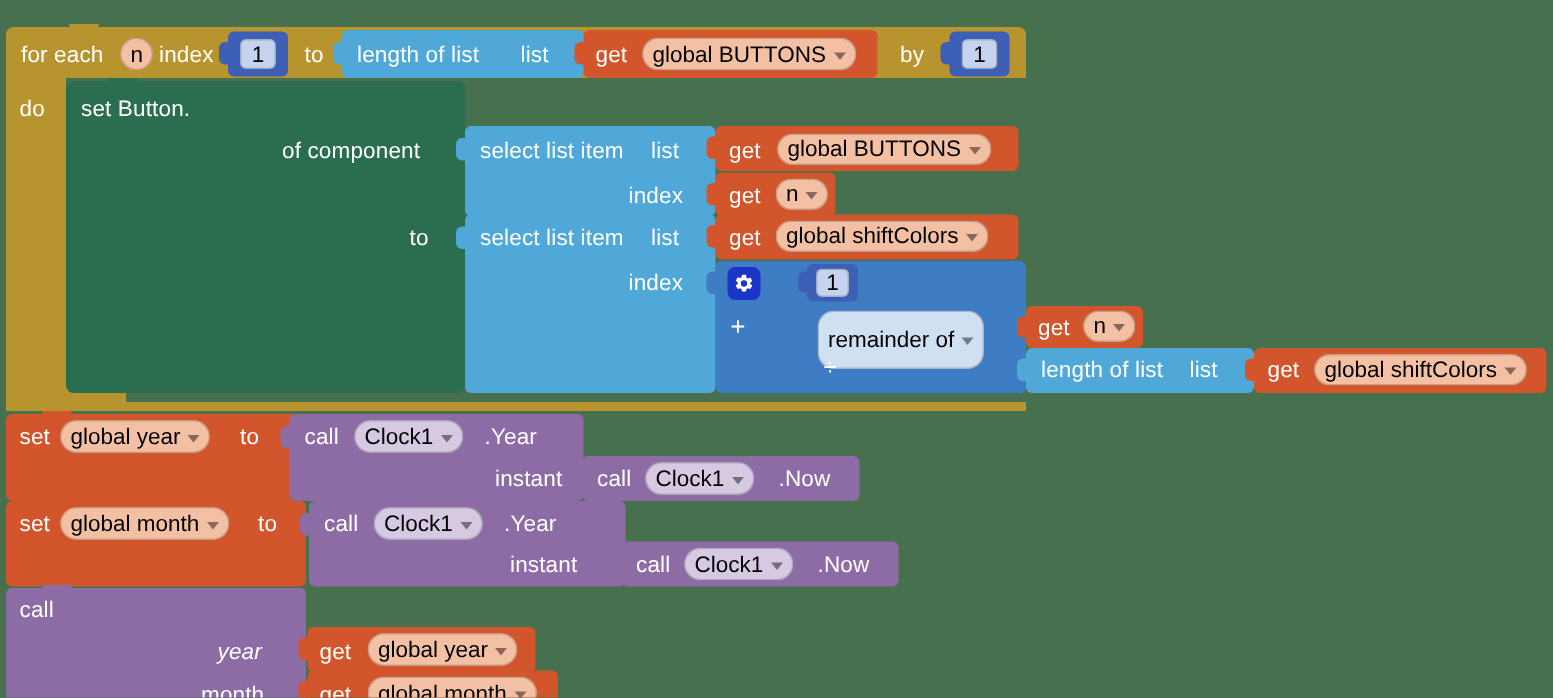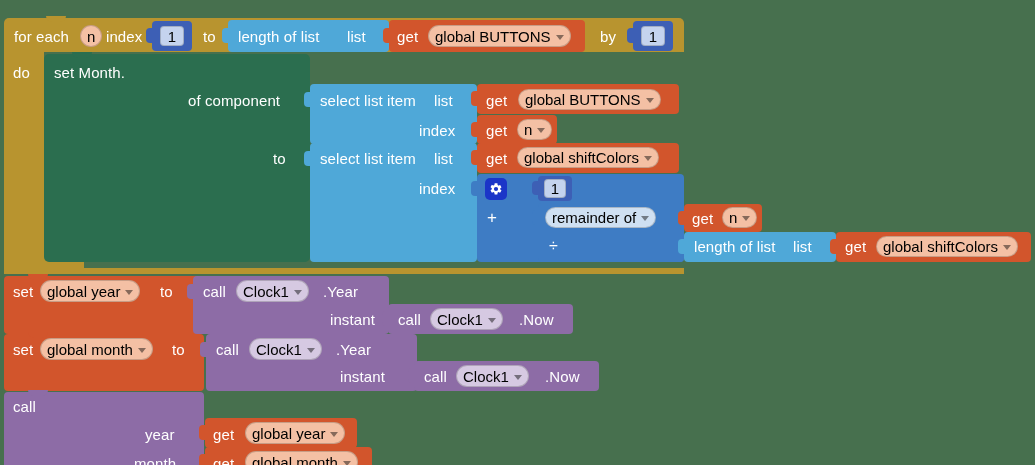--- a/index.html
+++ b/index.html
@@ -103,21 +103,21 @@
   <div class="blk c-num" style="left:627px;top:12px;width:8px;height:15px;border-radius:4px 0 0 4px;"></div>
   <div class="fld f-num sq" style="left:641px;top:10px;width:24px;height:20px;justify-content:center;">
     <span>1</span>
   </div>
 
   <span class="lbl" style="left:13px;top:49px;">do</span>
 
   <div class="blk c-comp" style="left:44px;top:38px;width:266px;height:208px;border-radius:5px 5px 5px 5px;"></div>
   <div class="blk c-comp" style="left:72px;top:36px;width:20px;height:6px;border-radius:0 0 6px 6px;"></div>
 
-  <span class="lbl" style="left:54px;top:49px;">set Month.</span>
+  <span class="lbl" style="left:54px;top:49px;">set Button.</span>
 
   <span class="lbl" style="left:188px;top:77px;">of component</span>
 
   <div class="blk c-list" style="left:310px;top:68px;width:167px;height:60px;border-radius:4px;"></div>
   <div class="blk c-list" style="left:304px;top:76px;width:8px;height:15px;border-radius:4px 0 0 4px;"></div>
   <span class="lbl" style="left:320px;top:77px;">select list item</span>
   <span class="lbl" style="left:434px;top:77px;">list</span>
   <span class="lbl" style="left:419px;top:107px;">index</span>
 
   <div class="blk c-var" style="left:477px;top:68px;width:202px;height:30px;border-radius:4px;"></div>
@@ -165,21 +165,21 @@
   <span class="lbl" style="left:487px;top:194px;font-size:17px;">+</span>
 
   <div class="blk c-num" style="left:538px;top:160px;width:34px;height:25px;border-radius:4px;"></div>
   <div class="blk c-num" style="left:532px;top:165px;width:8px;height:14px;border-radius:4px 0 0 4px;"></div>
   <div class="fld f-num sq" style="left:544px;top:163px;width:22px;height:19px;justify-content:center;">
     <span>1</span>
   </div>
 
   <div class="blk c-math" style="left:538px;top:187px;width:146px;height:59px;border-radius:4px;"></div>
   <div class="blk c-math" style="left:532px;top:194px;width:8px;height:15px;border-radius:4px 0 0 4px;"></div>
-  <div class="fld f-math" style="left:545px;top:191px;height:21px;">
+  <div class="fld f-math" style="left:545px;top:191px;height:39px;">
     <span>remainder of</span>
     <i class="tri"></i>
   </div>
   <span class="lbl" style="left:549px;top:222px;font-size:16px;">÷</span>
 
   <div class="blk c-var" style="left:684px;top:188px;width:78px;height:28px;border-radius:4px;"></div>
   <div class="blk c-var" style="left:678px;top:195px;width:8px;height:14px;border-radius:4px 0 0 4px;"></div>
   <span class="lbl" style="left:692px;top:195px;">get</span>
   <div class="fld f-var" style="left:722px;top:191px;height:21px;">
     <span>n</span>
@@ -253,21 +253,21 @@
     <span>Clock1</span>
     <i class="tri"></i>
   </div>
   <span class="lbl" style="left:545px;top:353px;">.Now</span>
 
   <div class="blk c-proc" style="left:4px;top:376px;width:200px;height:86px;border-radius:4px;"></div>
   <div class="blk c-proc" style="left:28px;top:374px;width:20px;height:6px;border-radius:0 0 6px 6px;"></div>
   <div class="blk c-proc" style="left:28px;top:460px;width:20px;height:5px;border-radius:0 0 6px 6px;"></div>
   <span class="lbl" style="left:13px;top:383px;">call</span>
 
-  <span class="lbl" style="left:145px;top:411px;">year</span>
+  <span class="lbl" style="left:145px;top:411px;font-style:italic;">year</span>
   <div class="blk c-var" style="left:205px;top:402px;width:152px;height:30px;border-radius:4px;"></div>
   <div class="blk c-var" style="left:199px;top:409px;width:8px;height:15px;border-radius:4px 0 0 4px;"></div>
   <span class="lbl" style="left:213px;top:411px;">get</span>
   <div class="fld f-var" style="left:245px;top:406px;height:22px;">
     <span>global year</span>
     <i class="tri"></i>
   </div>
 
   <span class="lbl" style="left:134px;top:440px;">month</span>
   <div class="blk c-var" style="left:205px;top:431px;width:167px;height:30px;border-radius:4px;"></div>

